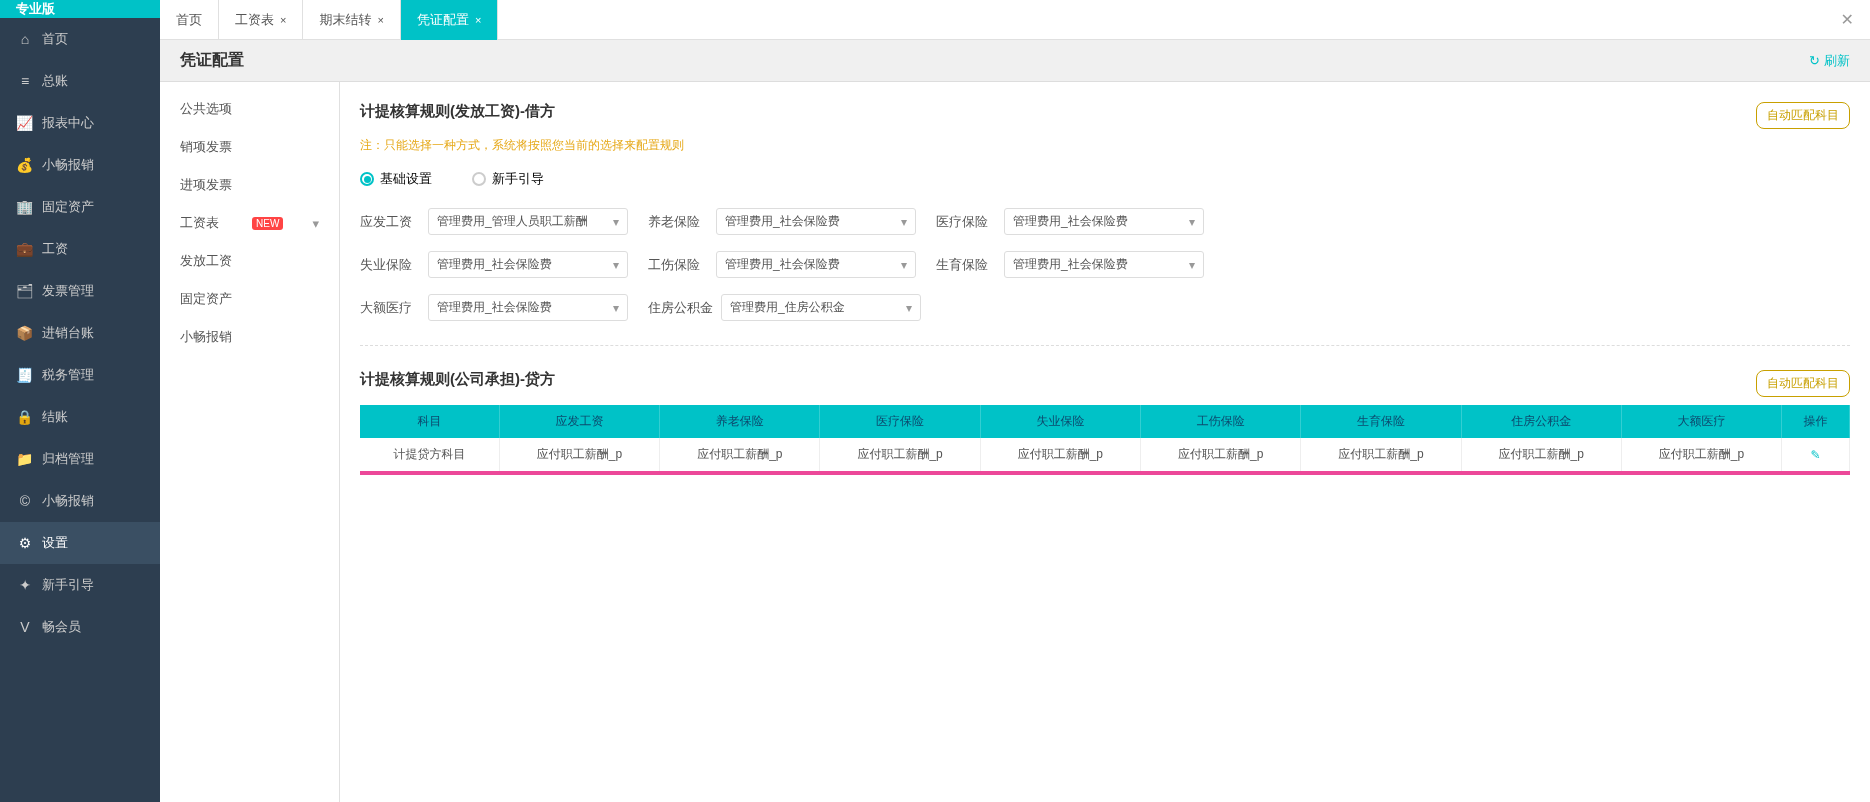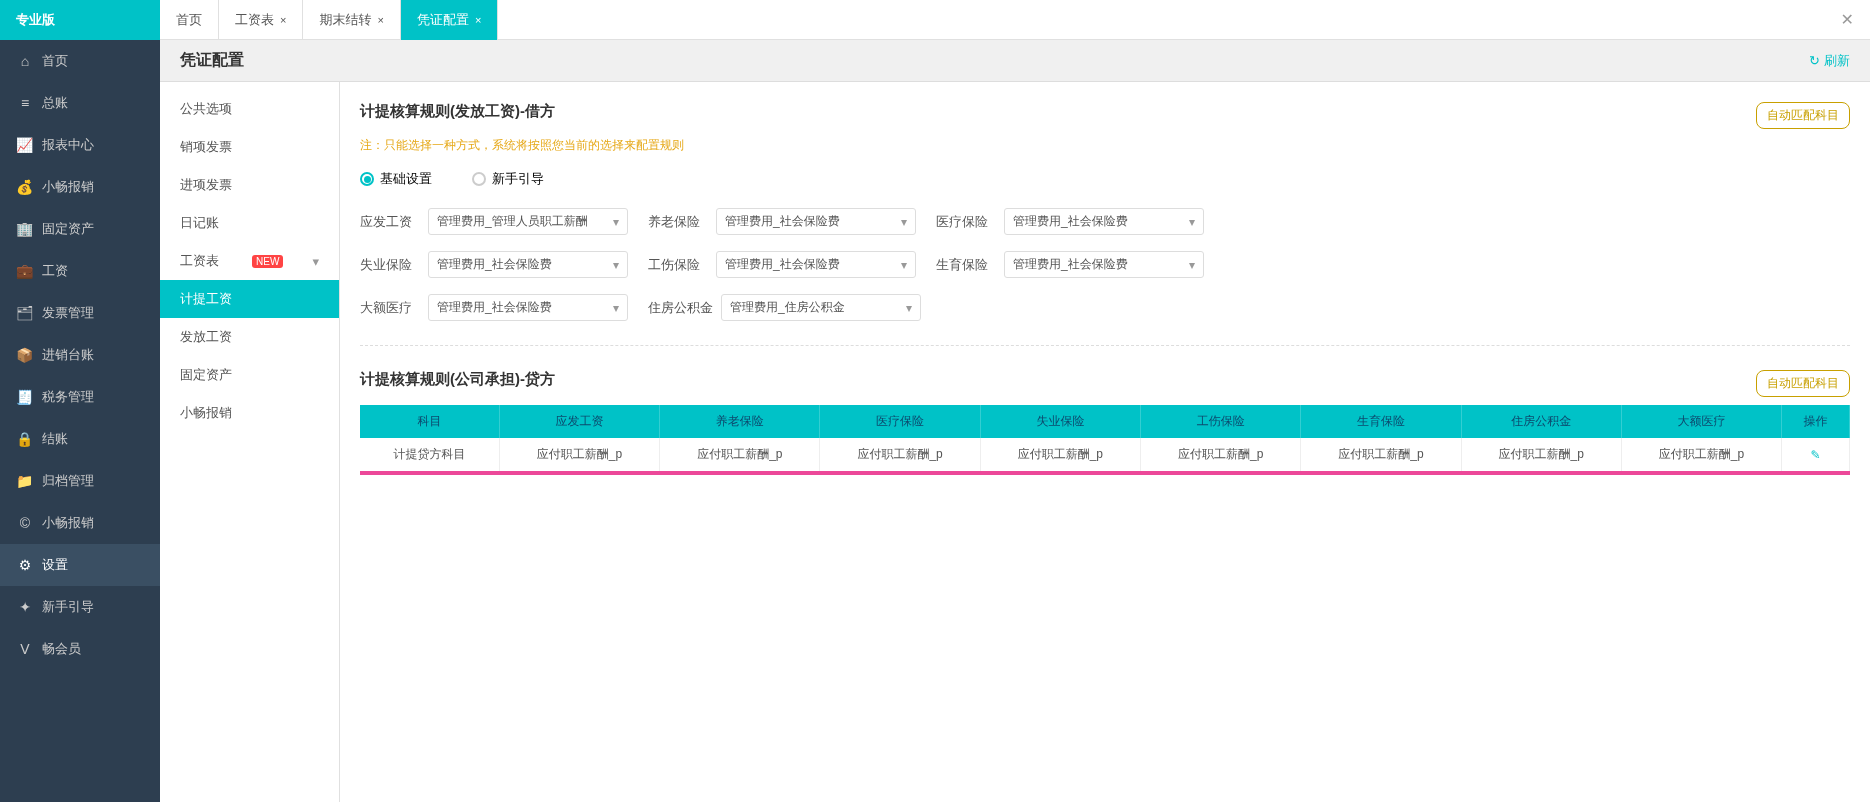--- a/index.html
+++ b/index.html
@@ -14,21 +14,21 @@
       flex-direction: column;
       flex-shrink: 0;
       height: 100%;
     }
     .sidebar-logo {
       background: #00c2c7;
       color: white;
       font-size: 13px;
       padding: 8px 16px;
       font-weight: bold;
-      height: 40px;
+      height: 18px;
       display: flex;
       align-items: center;
     }
     .sidebar-item {
       display: flex;
       align-items: center;
       padding: 12px 16px;
       cursor: pointer;
       color: #ccc;
       font-size: 13px;
@@ -374,30 +374,24 @@
     <div class="left-nav">
       <div class="left-nav-item">
         <span>公共选项</span>
       </div>
       <div class="left-nav-item">
         <span>销项发票</span>
       </div>
       <div class="left-nav-item">
         <span>进项发票</span>
       </div>
-      <div class="left-nav-item">
-        <span>日记账</span>
-      </div>
       <div class="left-nav-item" style="display:flex;align-items:center;justify-content:space-between;">
         <span>工资表</span>
         <span class="nav-badge">NEW</span>
         <span style="color:#999;">▾</span>
-      </div>
-      <div class="left-nav-item active">
-        <span>计提工资</span>
       </div>
       <div class="left-nav-item">
         <span>发放工资</span>
       </div>
       <div class="left-nav-item">
         <span>固定资产</span>
       </div>
       <div class="left-nav-item">
         <span>小畅报销</span>
       </div>

